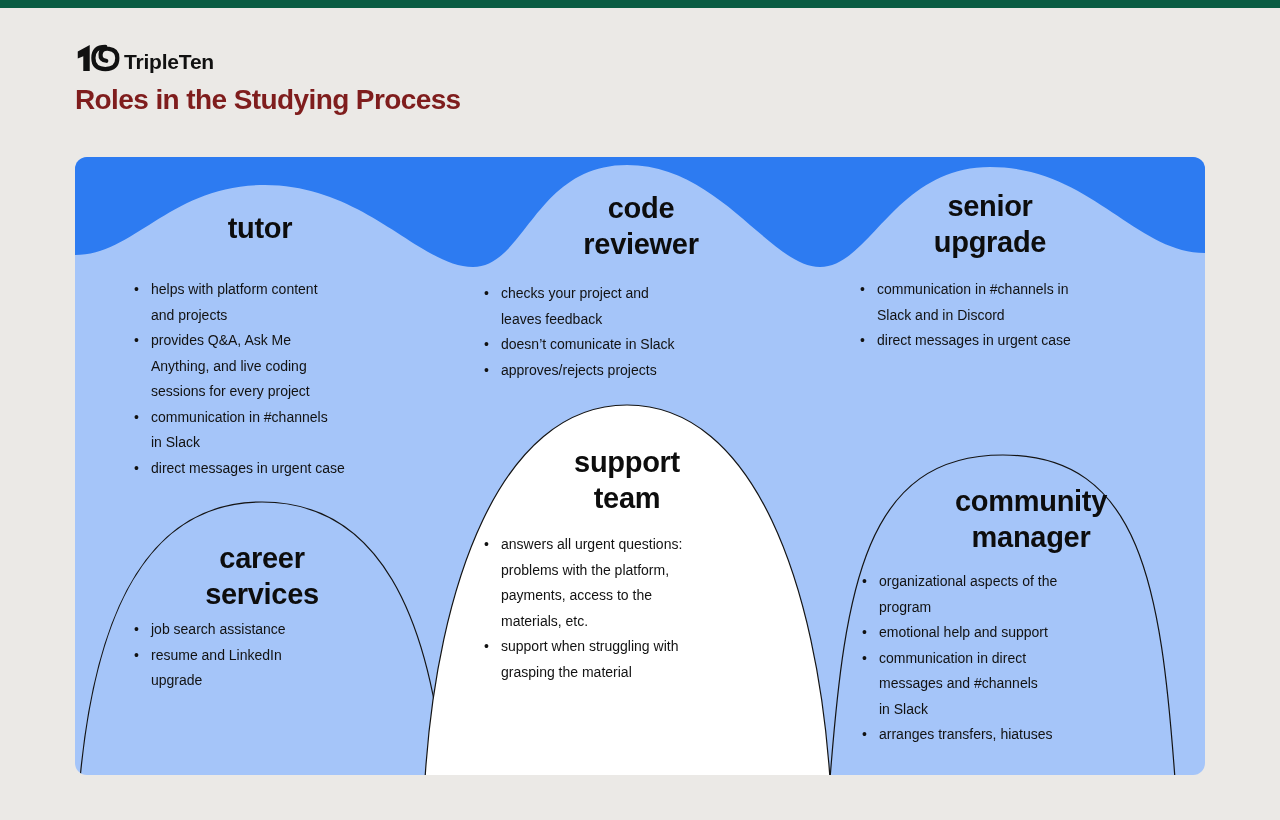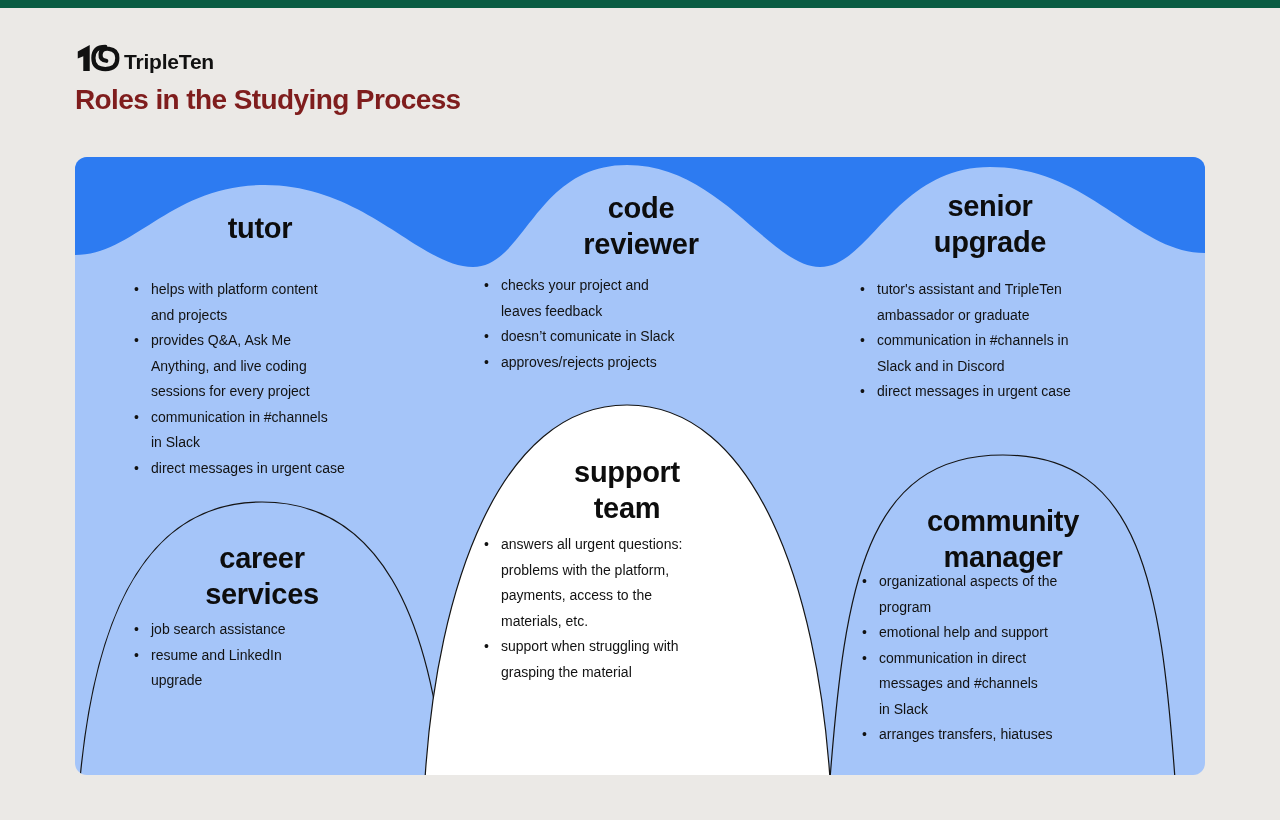--- a/index.html
+++ b/index.html
@@ -92,57 +92,55 @@
     <li>provides Q&amp;A, Ask Me
 Anything, and live coding
 sessions for every project</li>
     <li>communication in #channels
 in Slack</li>
     <li>direct messages in urgent case</li>
   </ul>
 
   <div class="role-title" style="left:566px; top:33px;">code
 reviewer</div>
-  <ul class="role-list" style="left:407px; top:116px; width:330px;">
+  <ul class="role-list" style="left:407px; top:124px; width:330px;">
     <li>checks your project and
 leaves feedback</li>
     <li>doesn’t comunicate in Slack</li>
     <li>approves/rejects projects</li>
   </ul>
 
   <div class="role-title" style="left:915px; top:31px;">senior
 upgrade</div>
   <ul class="role-list" style="left:783px; top:120px; width:340px;">
-    <li>tutor's assistant and TripleTen
-ambassador or graduate</li>
     <li>communication in #channels in
 Slack and in Discord</li>
     <li>direct messages in urgent case</li>
   </ul>
 
   <div class="role-title" style="left:187px; top:383px;">career
 services</div>
   <ul class="role-list" style="left:57px; top:460px; width:300px;">
     <li>job search assistance</li>
     <li>resume and LinkedIn
 upgrade</li>
   </ul>
 
-  <div class="role-title" style="left:552px; top:287px;margin-top:10px;">support
+  <div class="role-title" style="left:552px; top:287px;">support
 team</div>
   <ul class="role-list" style="left:407px; top:375px; width:340px;">
     <li>answers all urgent questions:
 problems with the platform,
 payments, access to the
 materials, etc.</li>
     <li>support when struggling with
 grasping the material</li>
   </ul>
 
-  <div class="role-title" style="left:928px; top:326px;margin-top:20px;">community
+  <div class="role-title" style="left:956px; top:326px;">community
 manager</div>
   <ul class="role-list" style="left:785px; top:412px; width:330px;">
     <li>organizational aspects of the
 program</li>
     <li>emotional help and support</li>
     <li>communication in direct
 messages and #channels
 in Slack</li>
     <li>arranges transfers, hiatuses</li>
   </ul>

